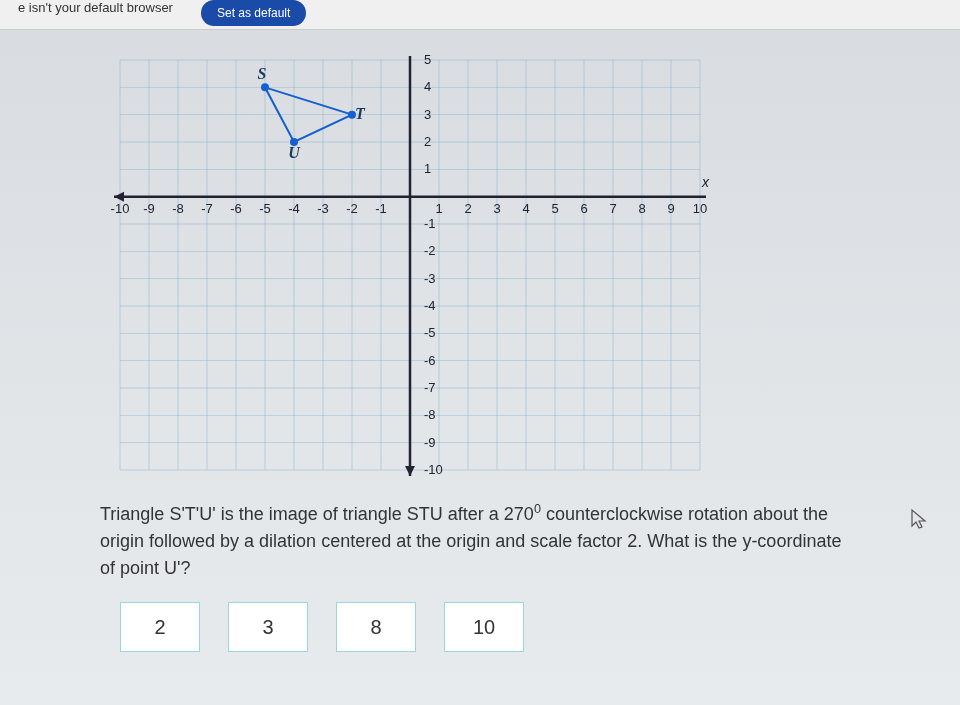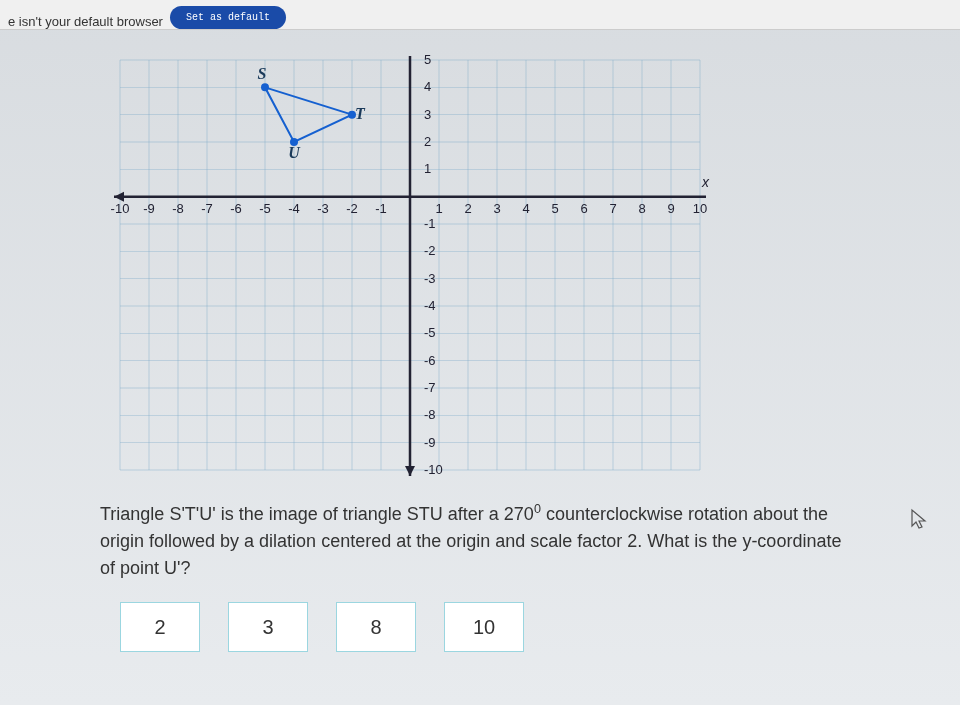--- a/index.html
+++ b/index.html
@@ -6,38 +6,37 @@
     body {
       font-family: Arial, sans-serif;
       background: linear-gradient(to bottom, #d8dce0 0%, #e8ebee 100%);
       width: 960px;
       height: 705px;
       overflow: hidden;
       position: relative;
     }
     .browser-bar {
       display: flex;
-      align-items: flex-end;
+      align-items: flex-start;
       background: #f0f0f0;
       height: 30px;
-      padding: 0 8px;
-      gap: 7px;
+      padding: 0 18px;
+      gap: 28px;
       font-size: 13px;
       color: #333;
       border-bottom: 1px solid #ccc;
     }
     .set-default-btn {
       background: #1a4ba8;
       color: white;
       border: none;
       padding: 6px 16px;
       border-radius: 16px;
-      font-size: 10px;
+      font-size: 12px;
       cursor: pointer;
-      font-family: Liberation Mono, monospace;
     }
     .content-area {
       padding: 20px 80px 0 80px;
       position: relative;
     }
     .graph-container {
       position: relative;
       width: 600px;
       height: 430px;
       margin: 0 auto 20px 30px;

